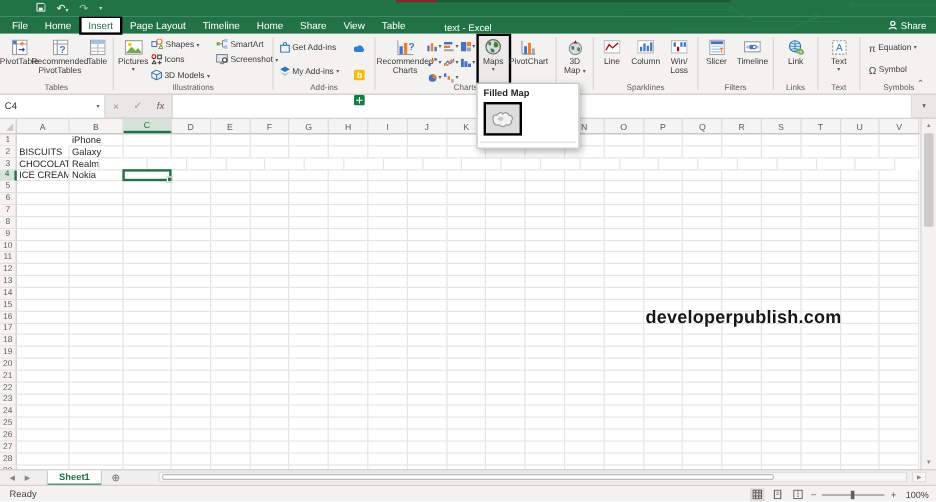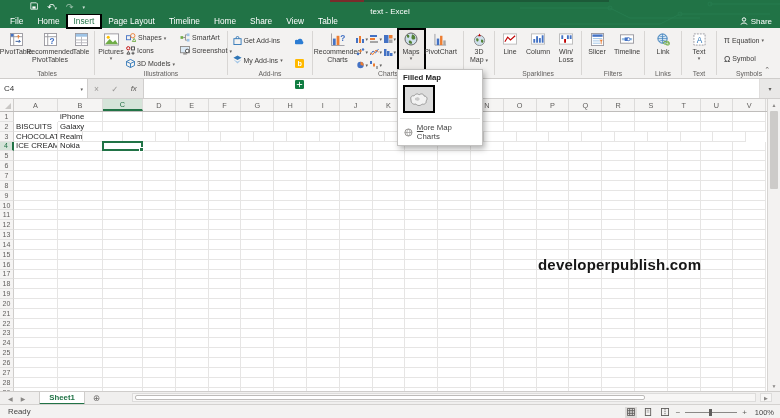--- a/index.html
+++ b/index.html
@@ -8,21 +8,21 @@
 
 
 .titlebar{position:absolute;left:0;top:0;width:780px;height:14px;background:#217346;color:#fff;z-index:10}
 .deco{position:absolute;top:0;height:2px}
 .deco.red{left:330px;width:34px;background:#7a2b2b}
 .deco.dark{left:364px;width:245px;background:#1c5a38}
 .circuit{position:absolute;right:0;top:0;height:28px;width:260px;opacity:.45;z-index:0}
 .qat{position:absolute;left:30px;top:0;height:14px;display:flex;align-items:center;gap:9px;font-size:9px}
 .qat .redo{opacity:.55}
 .qat .ddv{font-size:5px;opacity:.8}
-.wintitle{position:absolute;left:0;right:0;top:4px;height:14px;display:flex;align-items:center;justify-content:center;font-size:8px;color:#fff}
+.wintitle{position:absolute;left:0;right:0;top:16px;height:14px;display:flex;align-items:center;justify-content:center;font-size:8px;color:#fff}
 .tbright{position:absolute;right:3px;top:0;height:14px;display:flex;align-items:center;gap:7px;font-size:7.8px}
 .avatar{width:11px;height:11px;border-radius:50%;background:#eceae7;color:#217346;font-size:5.5px;font-weight:bold;display:flex;align-items:center;justify-content:center}
 .winbtn{width:13px;text-align:center;display:flex;align-items:center;justify-content:center}
 
 
 .tabrow{position:absolute;left:0;top:14px;width:780px;height:14px;background:#217346;display:flex;align-items:stretch;padding-left:3px;z-index:9}
 .tab{display:flex;align-items:center;padding:0 7px;color:#fff;font-size:8.3px;white-space:nowrap}
 .tab.active{background:#fff;color:#217346;outline:2px solid #000;outline-offset:-1px;z-index:3}
 .tellme{display:flex;align-items:center;gap:4px;color:#fff;font-size:8.3px;margin-left:12px}
 .share{position:absolute;right:8px;top:15px;height:12px;display:flex;align-items:center;gap:3px;color:#fff;font-size:8px;z-index:11}
@@ -1295,27 +1295,20 @@
   <div class="phead">Filled Map</div>
   <div class="piconwrap">
     <div class="picon">
       <svg width="20" height="16" viewBox="0 0 20 16">
           <path d="M2 9 C1 6 3 4 5 5 C6 3 9 2 10 4 C12 2 15 3 15 5 C18 5 19 8 17 10 C18 12 15 14 13 13 C12 15 8 15 7 13 C4 14 2 12 2 9 Z" fill="#f2f2f2" stroke="#9a9a9a"></path>
           <path d="M6 7 L9 6 L11 8 L9 10 L6 9 Z" fill="#c9c9c9"></path>
         </svg>
     </div>
   </div>
   <div class="psep"></div>
-  <div class="pitem">
-    <svg width="9" height="9" viewBox="0 0 10 10">
-        <circle cx="5" cy="5" r="4" fill="none" stroke="#8a8886"></circle>
-        <path d="M1 5 h8 M5 1 a6 6 0 0 1 0 8 M5 1 a6 6 0 0 0 0 8" fill="none" stroke="#8a8886" stroke-width="0.7"></path>
-      </svg>
-    <span><u>M</u><span>ore Map Charts</span></span>
-  </div>
 </div>
 
 <div class="vscroll">
   <div class="vs-arrow">▲</div>
   <div class="vs-thumb"></div>
   <div class="vs-arrow vs-down">▼</div>
 </div>
 
 <div class="stabs">
   <span class="snav">

